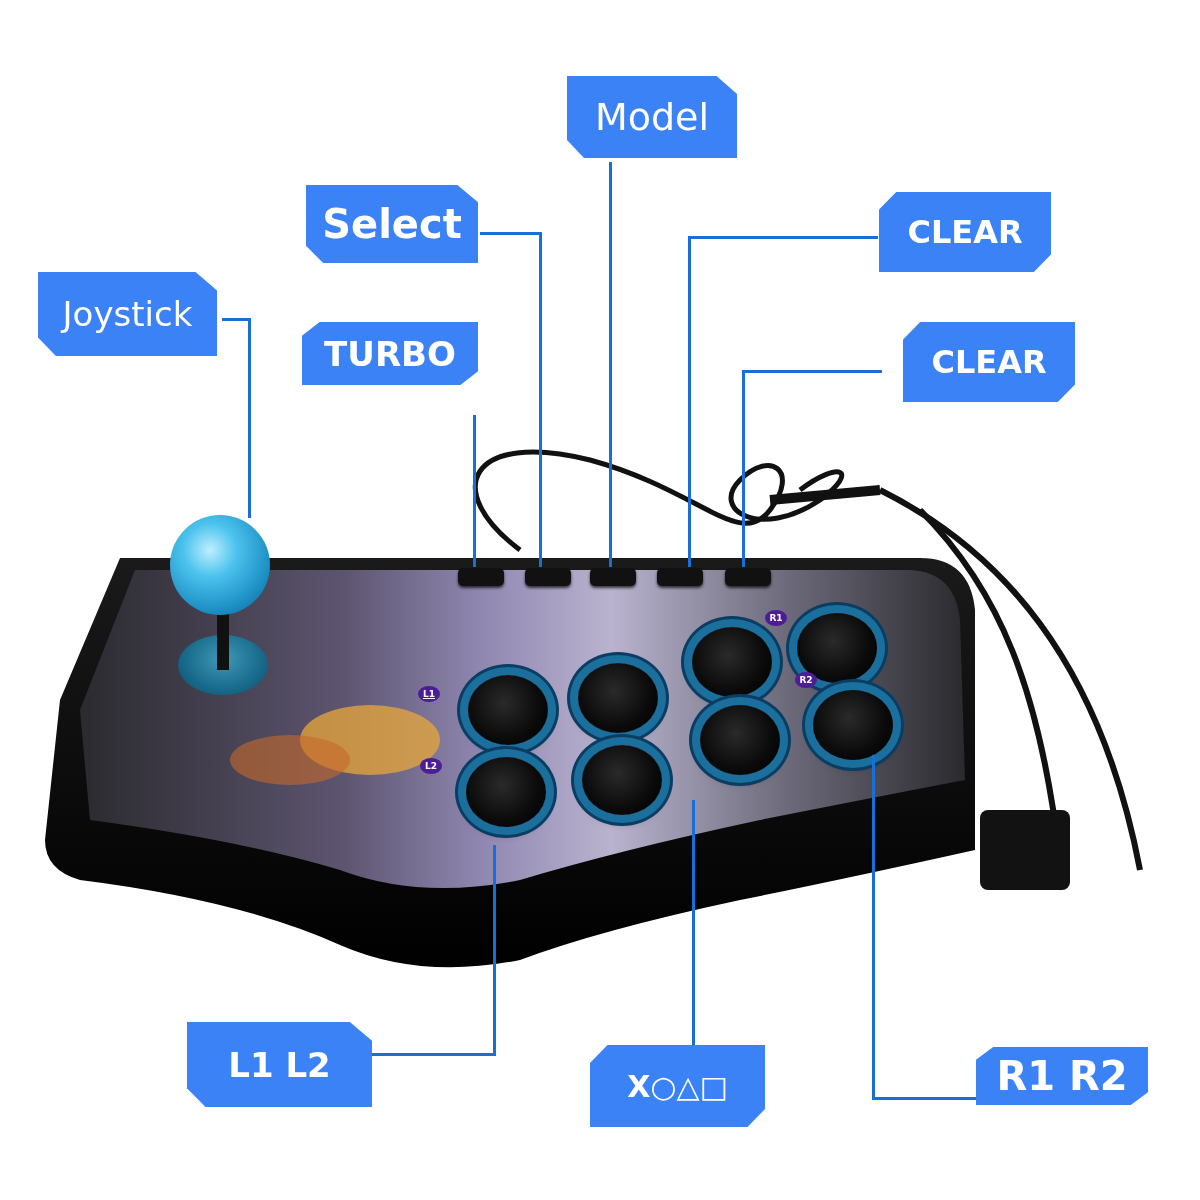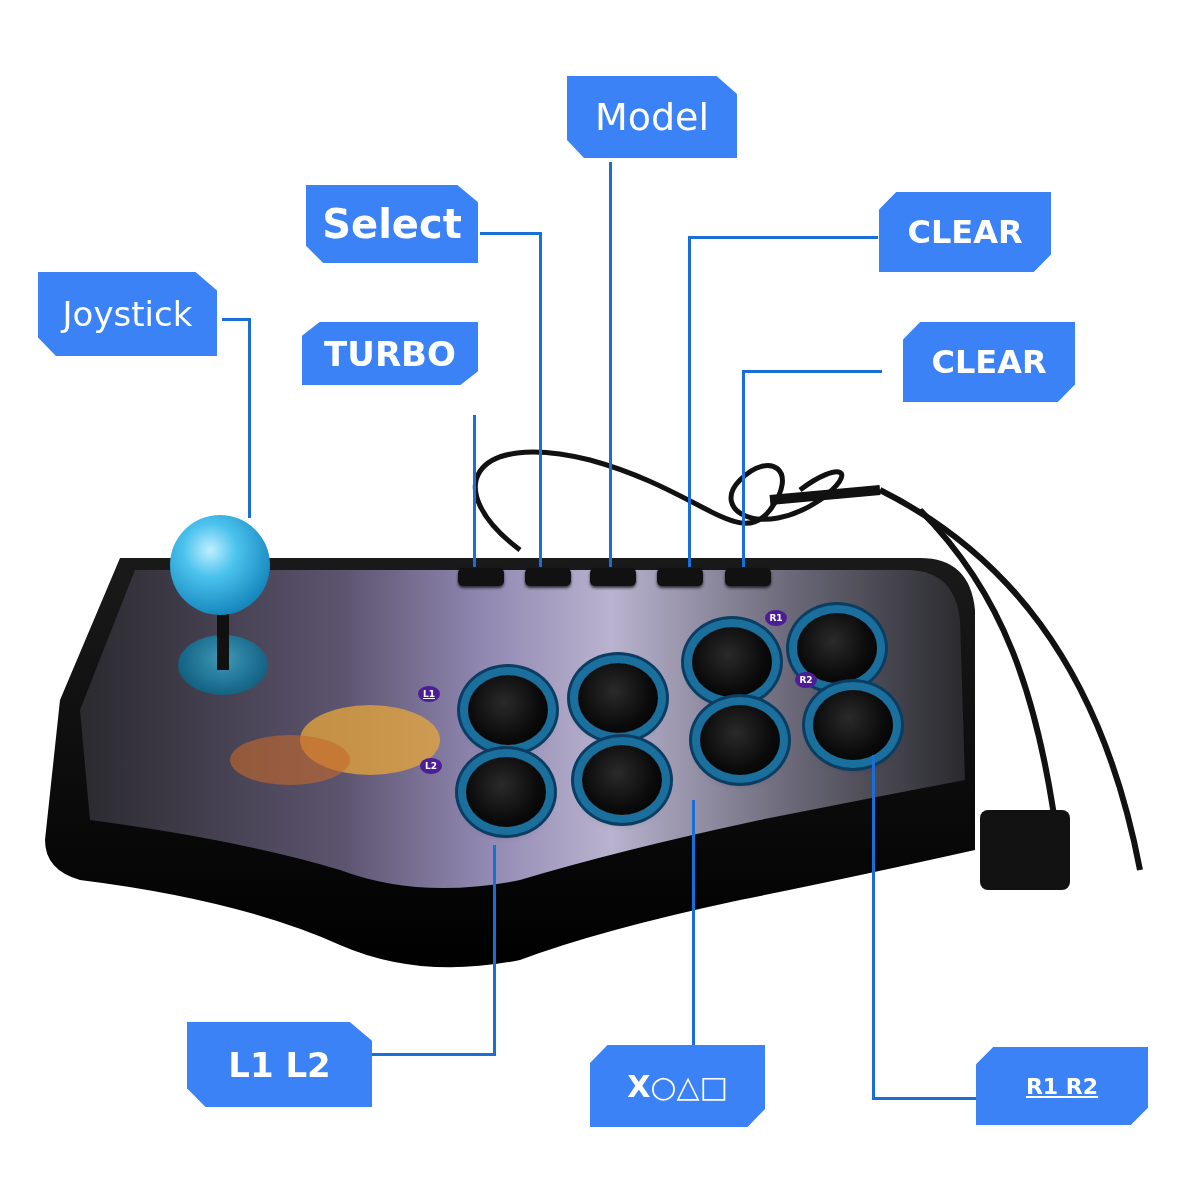--- a/index.html
+++ b/index.html
@@ -101,13 +101,13 @@
 <div class="line" style="left:872px;top:1097px;width:105px;height:3px;"></div>
 
 <div class="label cut-tr" style="left:38px;top:272px;width:179px;height:84px;font-size:34px;font-weight:normal;">Joystick</div>
 <div class="label cut-tr" style="left:306px;top:185px;width:172px;height:78px;font-size:40px;">Select</div>
 <div class="label cut-tl" style="left:302px;top:322px;width:176px;height:63px;font-size:34px;">TURBO</div>
 <div class="label cut-tr" style="left:567px;top:76px;width:170px;height:82px;font-size:38px;font-weight:normal;">Model</div>
 <div class="label cut-tl" style="left:879px;top:192px;width:172px;height:80px;font-size:32px;">CLEAR</div>
 <div class="label cut-tl" style="left:884px;top:322px;width:172px;height:80px;font-size:32px;margin-left:19px;">CLEAR</div>
 <div class="label cut-tr" style="left:187px;top:1022px;width:185px;height:85px;font-size:34px;">L1 L2</div>
 <div class="label cut-tl" style="left:590px;top:1045px;width:175px;height:82px;font-size:30px;">X○△□</div>
-<div class="label cut-tl" style="left:976px;top:1047px;width:172px;height:78px;font-size:22px;text-decoration:underline;">R1 R2</div>
+<div class="label cut-tl" style="left:976px;top:1047px;width:172px;height:58px;font-size:40px;">R1 R2</div>
 
 </body></html>

